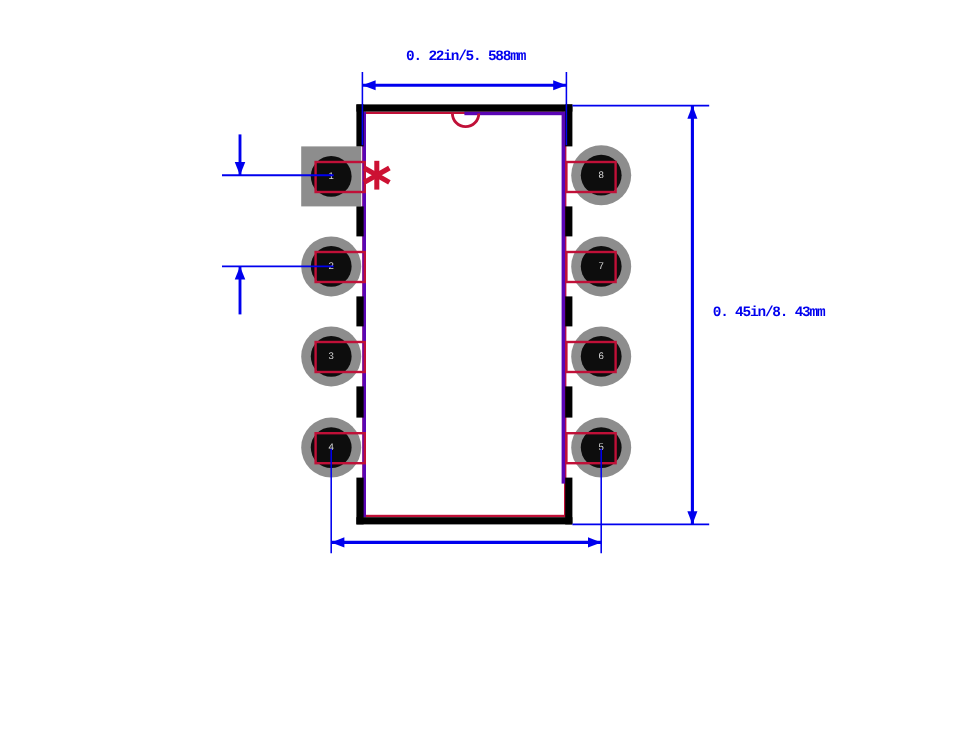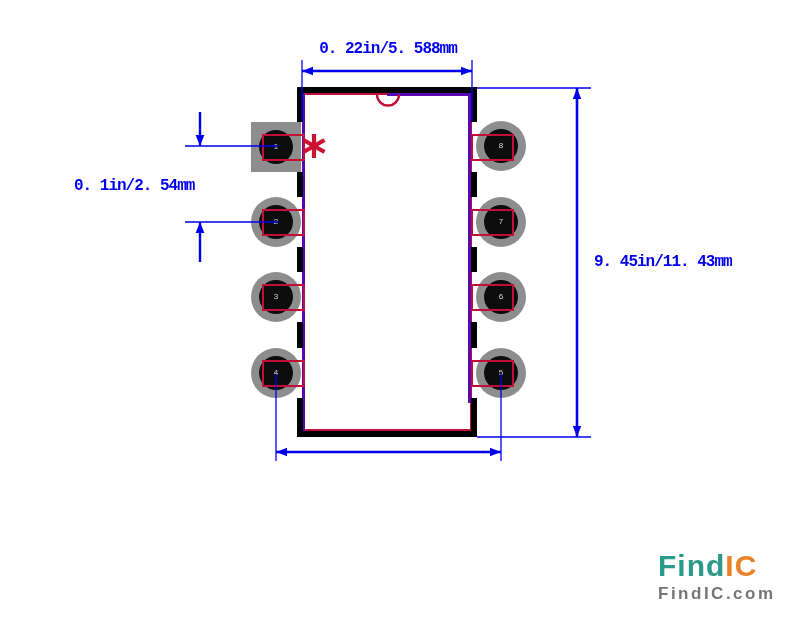--- a/index.html
+++ b/index.html
@@ -19,21 +19,21 @@
   .pad-outline{position:absolute;width:43px;height:27px;border:2px solid var(--red);
                box-sizing:border-box;z-index:4;background:transparent;}
   
   #overlay{position:absolute;left:0;top:0;z-index:5;pointer-events:none;}
   .sB{stroke:var(--blue);}
   .fB{fill:var(--blue);stroke:none;}
   .sR{stroke:var(--red);fill:none;}
   .sM{stroke:var(--marker);}
   
   .dim-text{position:absolute;color:var(--blue);font-family:"Liberation Mono",monospace;
-            font-weight:bold;font-size:16px;letter-spacing:-1px;white-space:pre;z-index:6;}
+            font-weight:bold;font-size:12px;letter-spacing:-1px;white-space:pre;z-index:6;}
   .centerx{transform:translateX(-50%);}
   
   #logo{position:absolute;left:658px;top:550px;z-index:6;font-family:"Liberation Sans",sans-serif;}
   .logo-main{font-size:30px;font-weight:bold;letter-spacing:1px;line-height:32px;}
   .logo-find{color:var(--logo-teal);}
   .logo-ic{color:var(--logo-orange);}
   .logo-domain{font-size:17px;font-weight:bold;letter-spacing:2.5px;color:var(--logo-gray);
                line-height:18px;margin-top:3px;}
 </style>
 </head>
@@ -135,21 +135,16 @@
     </g>
     <path class="sR" d="M377 94.5 A11 11 0 0 0 399 94.5" stroke-width="2.4"></path>
     <g class="sM" stroke-width="4.2">
       <line x1="314" y1="134" x2="314" y2="158"></line>
       <line x1="303.5" y1="140" x2="324.5" y2="152"></line>
       <line x1="303.5" y1="152" x2="324.5" y2="140"></line>
     </g>
   </svg>
 
   <div class="dim-text centerx" style="left:388px;top:40px;">0. 22in/5. 588mm</div>
-  <div class="dim-text" style="left:74px;top:177px;">0. 1in/2. 54mm</div>
-  <div class="dim-text" style="left:594px;top:253px;">9. 45in/11. 43mm</div>
+  <div class="dim-text" style="left:594px;top:253px;">0. 45in/8. 43mm</div>
 
-  <div id="logo">
-    <div class="logo-main"><span class="logo-find">Find</span><span class="logo-ic">IC</span></div>
-    <div class="logo-domain">FindIC.com</div>
-  </div>
 
 </div>
 
 </body></html>

